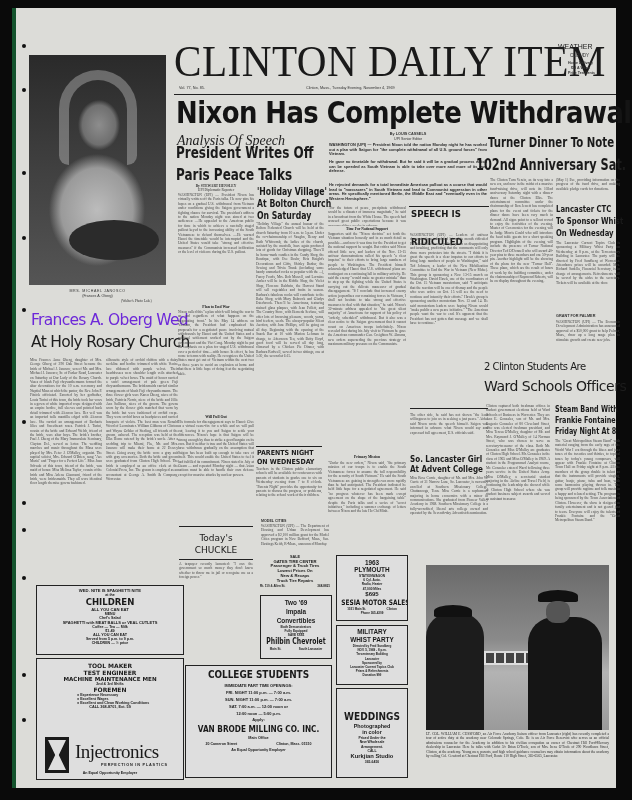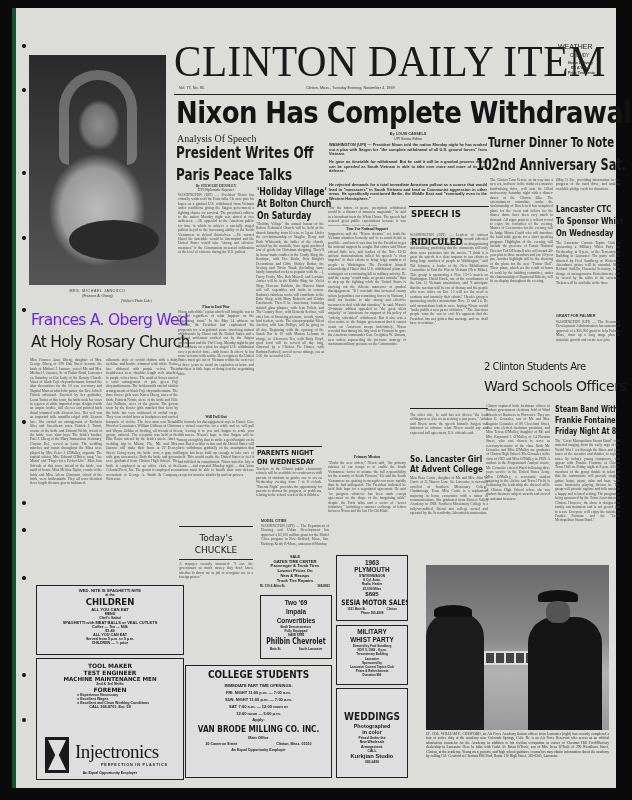--- a/index.html
+++ b/index.html
@@ -55,21 +55,21 @@
   </div>
   <div class="abs lib c" style="left:13px;top:281px;width:137px;font-size:3.6px;letter-spacing:0.6px;color:#333">MRS. MICHAEL JANOSCO</div>
   <div class="abs lib c" style="left:13px;top:286px;width:137px;font-size:3.6px;color:#333">(Frances A. Oberg)</div>
   <div class="abs" style="left:105px;top:291px;font-size:3.6px;color:#333">(Walter's Photo Lab.)</div>
 
   <div class="abs sans" style="left:15px;top:303px;font-size:15.5px;line-height:18px;letter-spacing:-0.7px;white-space:nowrap;color:#6d28d9">Frances A. Oberg Wed</div>
   <div class="abs sans" style="left:15px;top:325px;font-size:15.5px;line-height:18px;letter-spacing:-0.7px;white-space:nowrap;color:#1c1c1c">At Holy Rosary Church</div>
   <div class="abs copy" style="left:14px;top:350px;width:72px;height:218px">Miss Frances Anne Oberg, daughter of Mrs. George Oberg of 290 Oak Street became the bride of Michael J. Janosco, son of Mr. and Mrs. Michael J. Janosco, Sr. of Parker Road, Lancaster on Saturday at Our Lady of the Rosary Church. Vases of blush Fuji chrysanthemums formed the altar decorations for the 10 a.m. ceremony and Nuptial Mass at which the pastor, the Rev. John P. Fitzick officiated. Escorted by her godfather, Louis Turini of this town, the bride took her vows in a gown of white imported crepe designed with an empire bodice, full sleeves and pointed back detail trimmed with Alencon lace. Her veil was an imported tulle mantilla edged with Alencon lace. She carried an arrangement of Eucharis lilies and Sweetheart roses. Patrick J. Turini, cousin of the bride and Edward Welch, friend of the bride, were altar boys. The bride's brother, Paul J. Oberg of the Mary Immaculate Seminary, Clayton Del., served as lector. The wedding marches and music throughout the Mass were played by Mrs. Peter J. O'Malley, organist. The nuptial soloist, Mrs. Edward O'Brien, sang "Ave Maria" and "Prayer for a Perfect Life". Miss Joan Schwab of this town, friend of the bride, was maid of honor. Miss Melissa Taylor, cousin of the bride and Miss Arlene Giancami, friend of the bride, were bridesmaids. They all wore identical floor length chemise gowns fashioned.</div>
   <div class="abs copy" style="left:90px;top:350px;width:72px;height:218px">silhouette style of orchid chiffon with a daisy neckline and bodice trimmed with white Venise lace ribboned with purple velvet. Their headdresses were shoulder length veils attached to purple velvet bows. The maid of honor carried a swirl arrangement of pale green Fuji chrysanthemums. The bridesmaids carried similar arrangements of blush Fuji chrysanthemums. The three flower girls were Karen Oberg, niece of the bride, Patricia Norris, niece of the bride and Jillie Ann Sullivan, niece of the groom. The gowns worn by the flower girls matched that worn by the bride but were fashioned of orchid crepe. They wore orchid bows as headpieces and carried bouquets of violets. The best man was Ronald Wood of Leominster. William Gibbons of Clinton and Wayne Gribko of Sterling, all friends of the groom, ushered. The reception was held at the Elks Home catered by the bride's uncle. After a wedding trip to Miami, Fla., Mr. and Mrs. Janosco will make their home at 22 Dewey Street. Going away, the bride wore a gray suit with gray accessories. Both the bride and groom were graduated from Clinton High School. The bride is employed as an office clerk at the Colonial Press, Inc. The groom is employed as an accountant at George A. Smith &amp; Company, Worcester.</div>
 
-  <div class="abs" style="left:161px;top:125px;font-size:10px;color:#222">Analysis Of Speech</div>
+  <div class="abs" style="left:161px;top:125px;font-size:14px;font-style:italic;color:#222">Analysis Of Speech</div>
   <div class="abs sansc b" style="left:160px;top:136px;font-size:15.5px;line-height:18px;white-space:nowrap;transform:scaleX(0.86);transform-origin:left;color:#1a1a1a">President Writes Off</div>
   <div class="abs sansc b" style="left:160px;top:158px;font-size:15.5px;line-height:18px;white-space:nowrap;transform:scaleX(0.86);transform-origin:left;color:#1a1a1a">Paris Peace Talks</div>
   <div class="abs c b" style="left:162px;top:176px;width:76px;font-size:3.6px;color:#333">By STEWART HENSLEY</div>
   <div class="abs c" style="left:162px;top:180px;width:76px;font-size:3.6px;color:#333">UPI Diplomatic Reporter</div>
   <div class="abs copy" style="left:162px;top:185px;width:76px;height:110px">WASHINGTON (UPI) — President Nixon has virtually written off the Paris talks. He now pins his hopes on a gradual U.S. withdrawal from Vietnam under conditions giving the Saigon government a fighting chance for survival. The president's address to the nation Monday night was aimed at two audiences: —He appealed to the American public for time in which to achieve a carefully staged pullout keyed to the increasing ability of the South Vietnamese to defend themselves. —He warned Hanoi the timetable would be interrupted and the United States would take "strong and effective measures" if the Communists increased infiltration or the level of violence during the U.S. pullout.</div>
   <div class="abs c b" style="left:162px;top:297px;width:76px;font-size:3.8px">Plan to End War</div>
   <div class="abs copy" style="left:162px;top:302px;width:76px;height:102px">Nixon called this "a plan which will bring the war to an end regardless of what happens on the negotiating front." In his May 14 address on Vietnam, the President had emphasized his proposals for a negotiated peace involving mutual withdrawals by Hanoi and the United States and a political settlement worked out by the Saigon government and the Viet Cong. Monday night he put his emphasis on a plan for staged U.S. withdrawal over a period of time—with honor. In effect, he has come to terms with reality. He recognizes the United States must get out of Vietnam within the next two or three years to avoid an explosion at home and that there is little hope of doing it at the negotiating table.</div>
   <div class="abs c b" style="left:162px;top:407px;width:76px;font-size:3.8px">Will Pull Out</div>
   <div class="abs copy" style="left:162px;top:412px;width:76px;height:90px">His formula for disengagement says to Hanoi: Give us a virtual cease-fire for a while and we will pull out, leaving it to you and Saigon to settle your differences. Nixon's hope is that Saigon will be strong enough by then to strike a good bargain on its own. But if neither is true and the United States will have withdrawn gradually on the assumption that Saigon has been built up enough to take care of itself. This would enable the United States to feel it had fulfilled its commitment. Nixon stated in July at Guam — and repeated Monday night — that Asian nations must be able to handle their own defense except for massive attacks by nuclear powers.</div>
 

